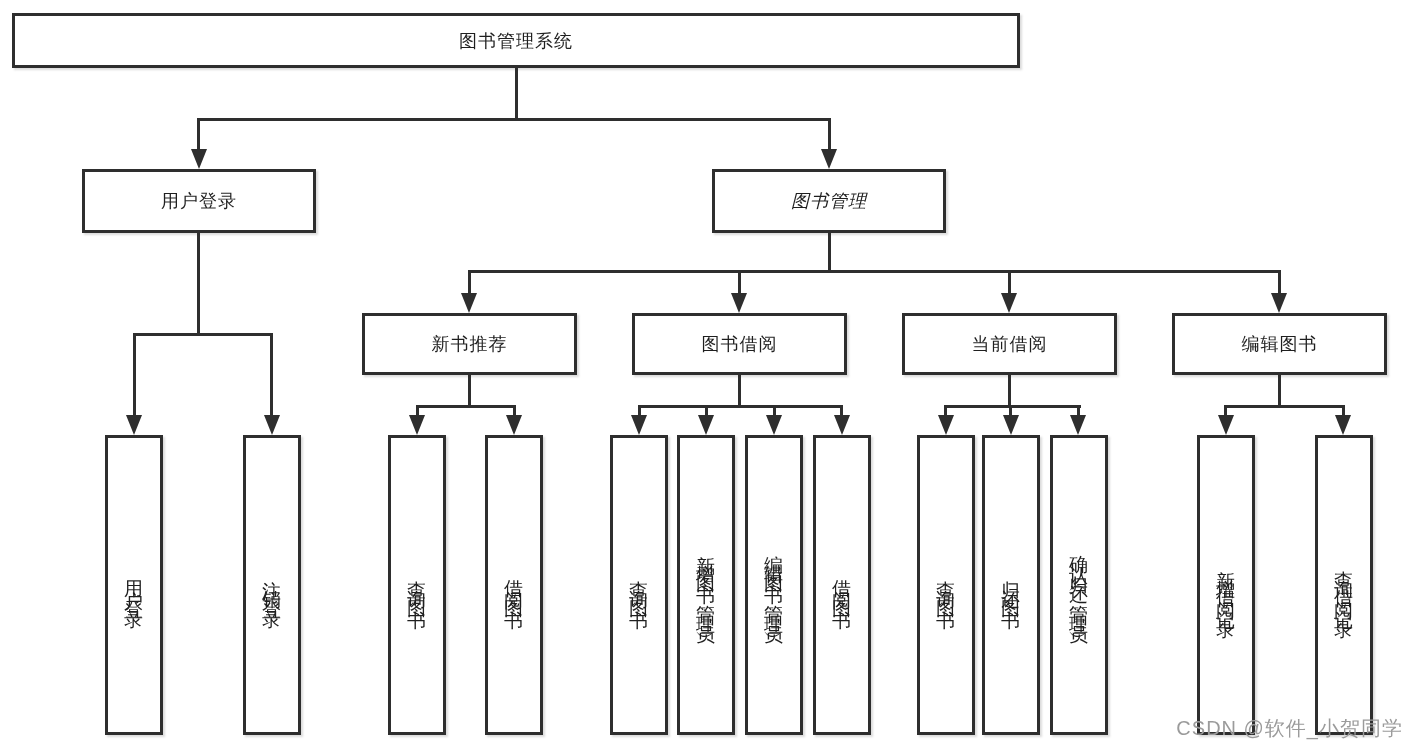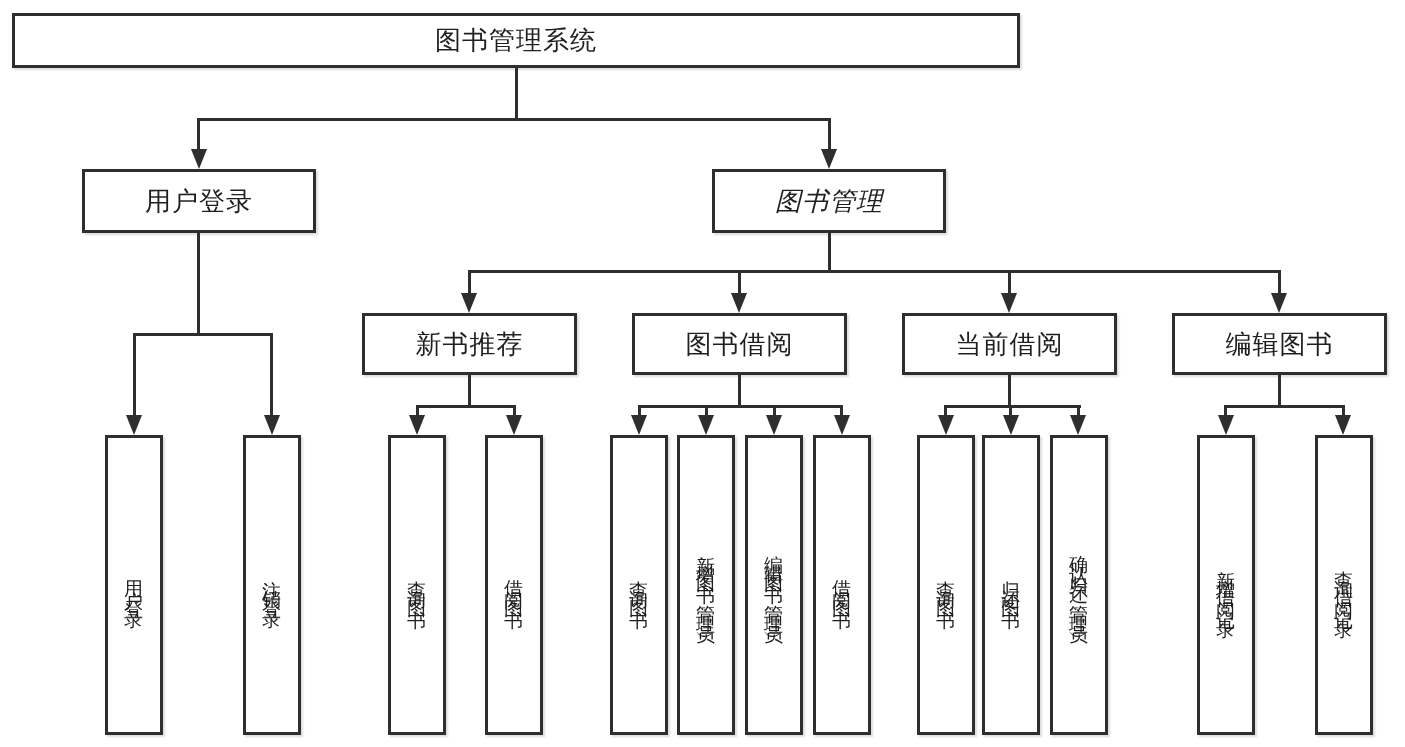--- a/index.html
+++ b/index.html
@@ -19,21 +19,21 @@
   }
   .box{
     position:absolute;
     border:3px solid var(--line);
     background:#fff;
     box-sizing:border-box;
     display:flex;
     align-items:center;
     justify-content:center;
     color:var(--text);
-    font-size:26px;
+    font-size:18px;
     letter-spacing:1px;
     box-shadow:2px 2px 2px rgba(110,110,110,0.25);
   }
   .leaf{
     font-size:19px;
   }
   .leaf .vtext{
     writing-mode:vertical-rl;
     text-orientation:mixed;
     letter-spacing:10px;
@@ -183,14 +183,15 @@
     <span class="vtext">确认归还（管理员）</span>
   </div>
 
   <div class="box leaf" style="left:1197px;top:435px;width:58px;height:300px;">
     <span class="vtext">新增借阅记录</span>
   </div>
   <div class="box leaf" style="left:1315px;top:435px;width:58px;height:300px;">
     <span class="vtext">查询借阅记录</span>
   </div>
 
+  <div class="watermark">CSDN @软件_小贺同学</div>
 
 </div>
 
 </body></html>

